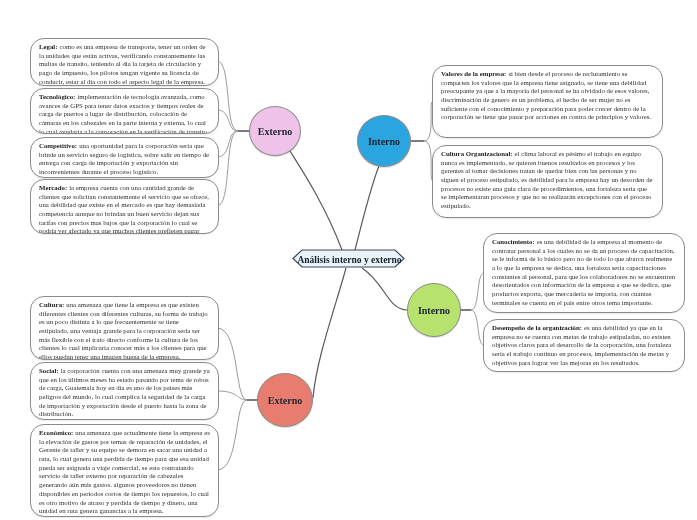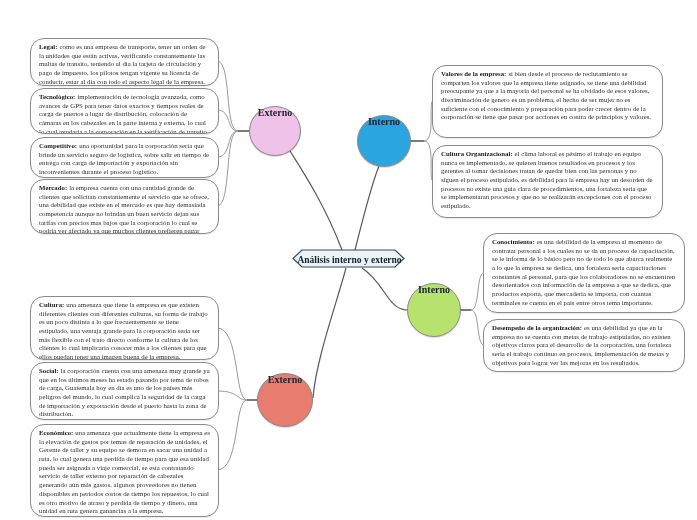--- a/index.html
+++ b/index.html
@@ -10,21 +10,21 @@
   .wires{position:absolute;left:0;top:0;pointer-events:none;}
   .topic{
     position:absolute;box-sizing:border-box;background:#ffffff;
     border:1px solid #8b8b8b;border-radius:14px;
     padding:4px 8px;font-size:6.8px;line-height:1.28;color:#2e2e2e;
     overflow:hidden;box-shadow:0 1px 1px rgba(0,0,0,0.08);
   }
   .topic b{margin-right:2px;color:#1c1c1c;}
   .ellipse{
     position:absolute;box-sizing:border-box;border-radius:50%;
-    border:1px solid #8a8a8a;display:flex;justify-content:center;
+    border:1px solid #8a8a8a;display:flex;align-items:center;justify-content:center;
     font-weight:bold;font-size:10px;color:#1e2430;
     box-shadow:0 1px 1px rgba(0,0,0,0.15);
   }
   .ellipse.pink{background:#efc3e9;}
   .ellipse.blue{background:#2aa5e0;}
   .ellipse.green{background:#b7e26e;}
   .ellipse.red{background:#e87d6f;}
   .center-label{
     position:absolute;left:295px;top:249px;width:109px;height:21px;
     display:flex;align-items:center;justify-content:center;

